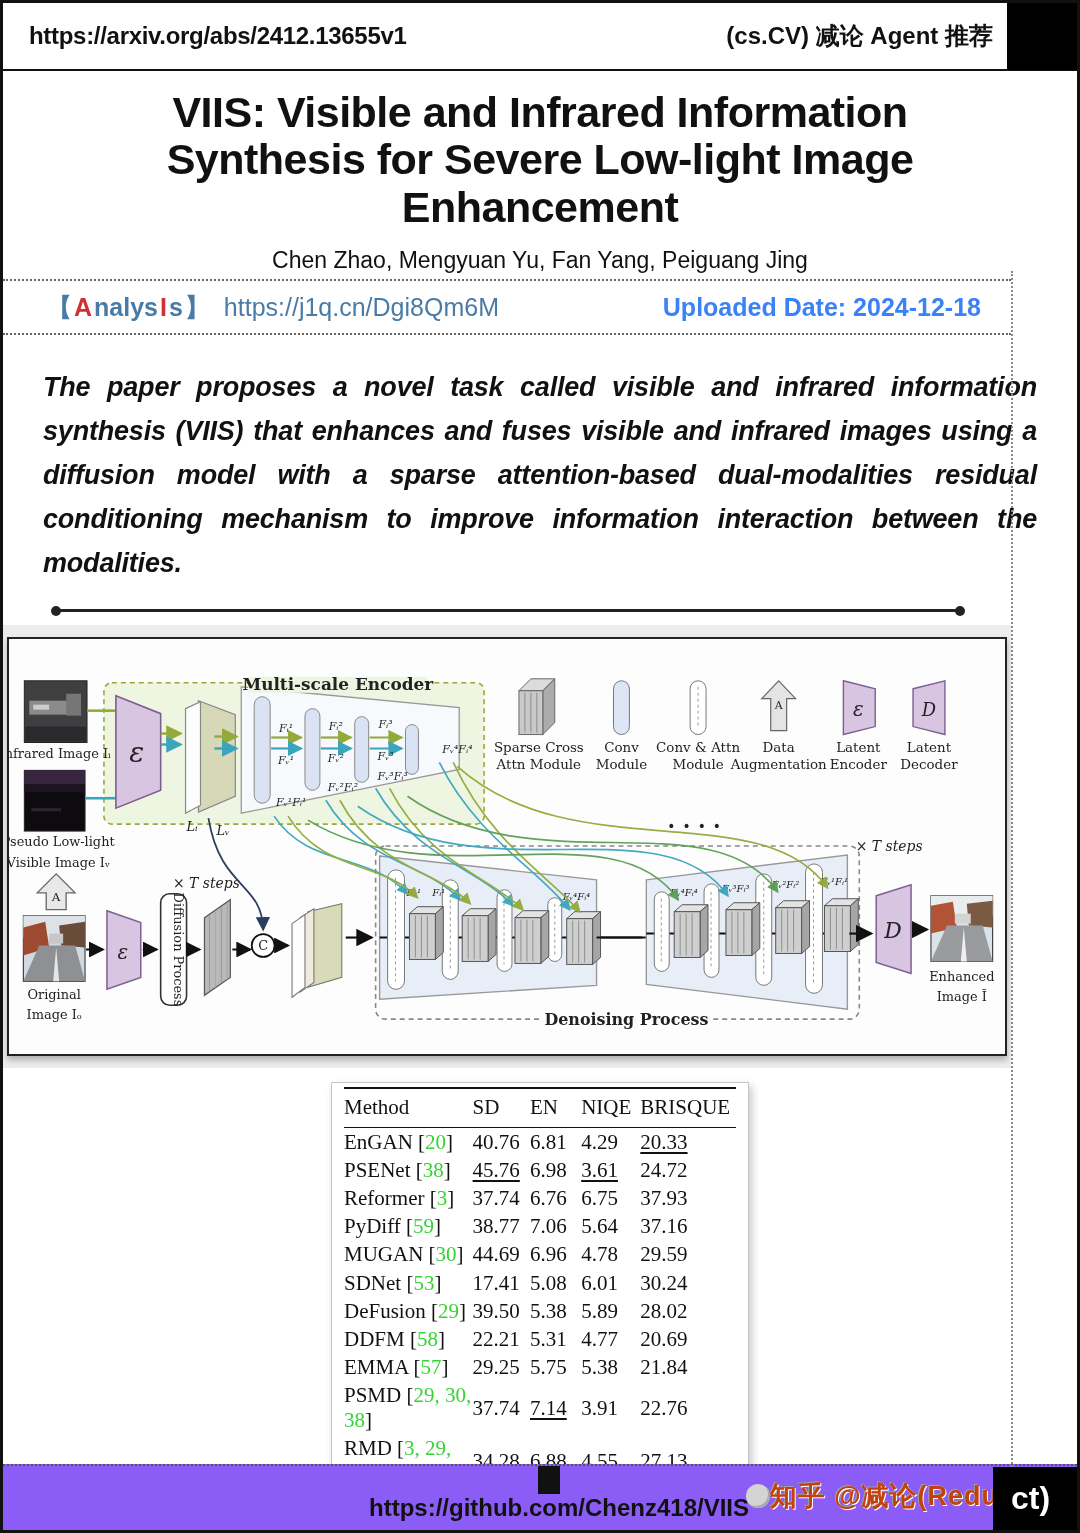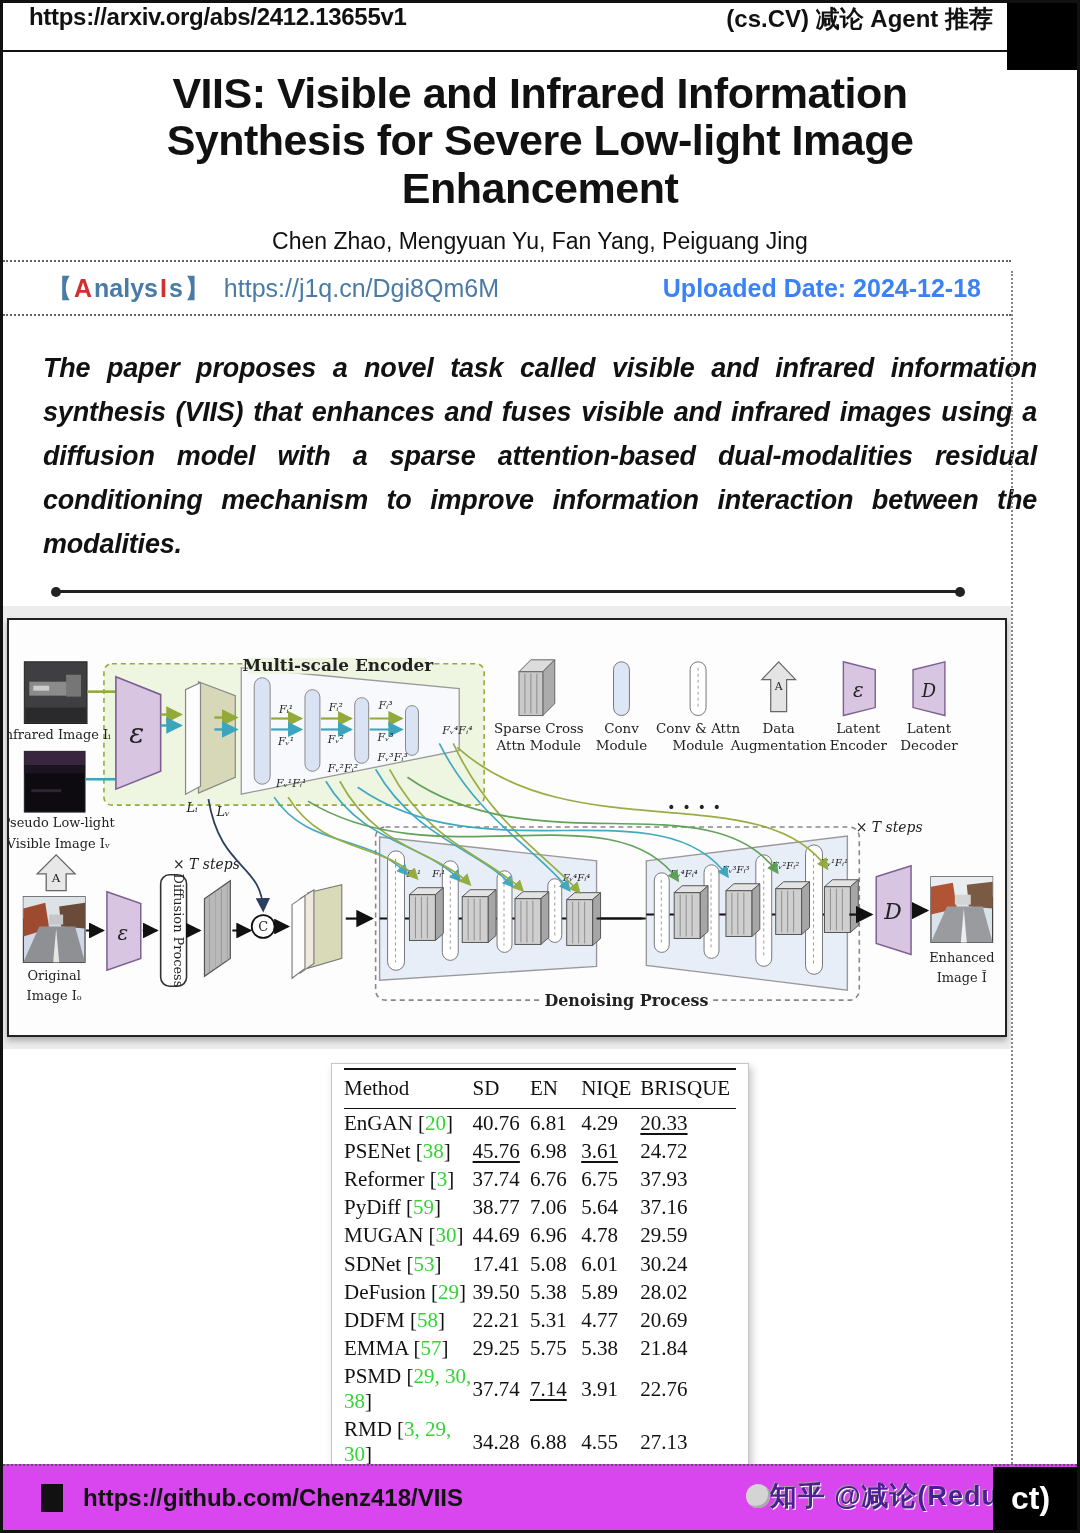--- a/index.html
+++ b/index.html
@@ -1,21 +1,21 @@
 <!DOCTYPE html>
 <html><head>
 <meta charset="utf-8">
 <style>
   * { margin:0; padding:0; box-sizing:border-box; }
   html,body { background:#fff; }
   body { width:1080px; height:1533px; font-family:"Liberation Sans", sans-serif; color:#111; }
   .page { position:relative; width:1080px; height:1533px; border:3px solid #111; background:#fff; overflow:hidden; }
 
   
-  .topbar { height:49px; display:flex; justify-content:space-between; align-items:flex-start;
+  .topbar { height:68px; display:flex; justify-content:space-between; align-items:center;
             padding:0 84px 0 26px; border-bottom:2px solid #111; }
   .topbar .url { font-size:24px; font-weight:600; letter-spacing:-0.3px; }
   .topbar .tag { font-size:24px; font-weight:600; }
   .corner-black-top { position:absolute; top:0; right:0; width:70px; height:67px; background:#000; }
 
   
   .title-block { text-align:center; padding-top:18px; height:202px; }
   .paper-title { font-size:43px; line-height:1.1; font-weight:800; letter-spacing:-0.5px;
                  max-width:910px; margin:0 auto; }
   .authors { margin-top:16px; font-size:23px; font-weight:500; }
@@ -60,24 +60,24 @@
   table.results tr.last td { border-bottom:2.5px solid #111; padding-bottom:5px; }
   td.num, th.num { width:72px; }
   th.brq, td.brq { width:104px; }
   td.mcol, th.mcol { width:196px; }
   .green { color:#33d433; }
   .ul { text-decoration:underline; text-underline-offset:3px; }
   tr.ours td { font-weight:700; }
 
   
   .footer { position:absolute; left:0; right:0; bottom:0; height:66px;
-            border-top:2px dotted #555; display:flex; align-items:center; padding-left:38px; background:#d946ef;}
+            border-top:2px dotted #555; display:flex; align-items:center; padding-left:38px; background:#8b5cf6;flex-direction:column;}
   .footer .bullet { width:22px; height:28px; background:#111; margin-right:20px; }
   .footer .gh { font-size:24px; font-weight:600; }
-  .watermark { position:absolute; right:78px; bottom:16px; font-size:27px; color:#4c1d95;
+  .watermark { position:absolute; right:78px; bottom:16px; font-size:27px; color:#c2410c;
                text-shadow:1px 1px 0 #ffffff, -1px -1px 0 #9f9f9f; display:flex; align-items:center; 
                font-weight:700; letter-spacing:1px;}
   .wm-logo { width:24px; height:24px; border-radius:50%; background:#d4d4d4; box-shadow:inset -2px -2px 0 #aaa; }
   .corner-black-bottom { position:absolute; right:0; bottom:0; width:84px; height:63px; background:#000;
                color:#fff; font-size:32px; font-weight:600; display:flex; align-items:center; justify-content:flex-start; padding-left:18px;}
 
   .right-dotted { position:absolute; left:1008px; top:268px; height:1196px; border-left:2px dotted #888; }
 </style>
 </head>
 <body>

